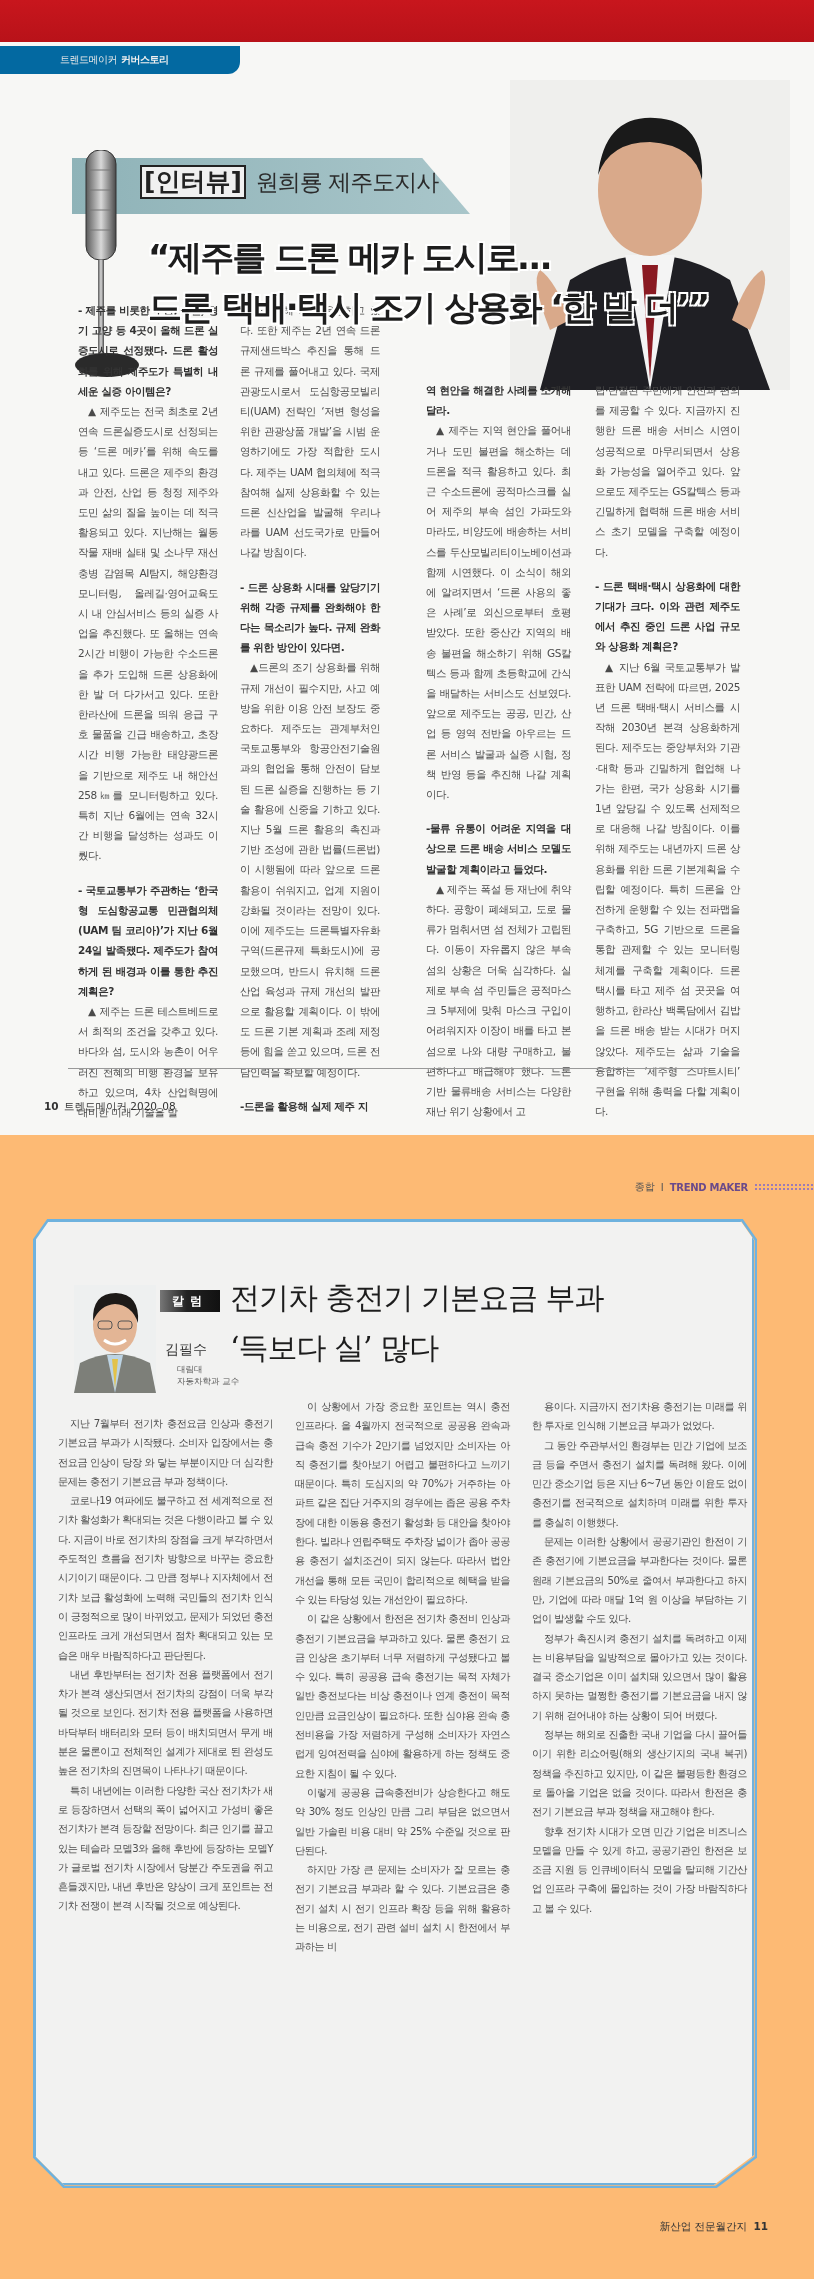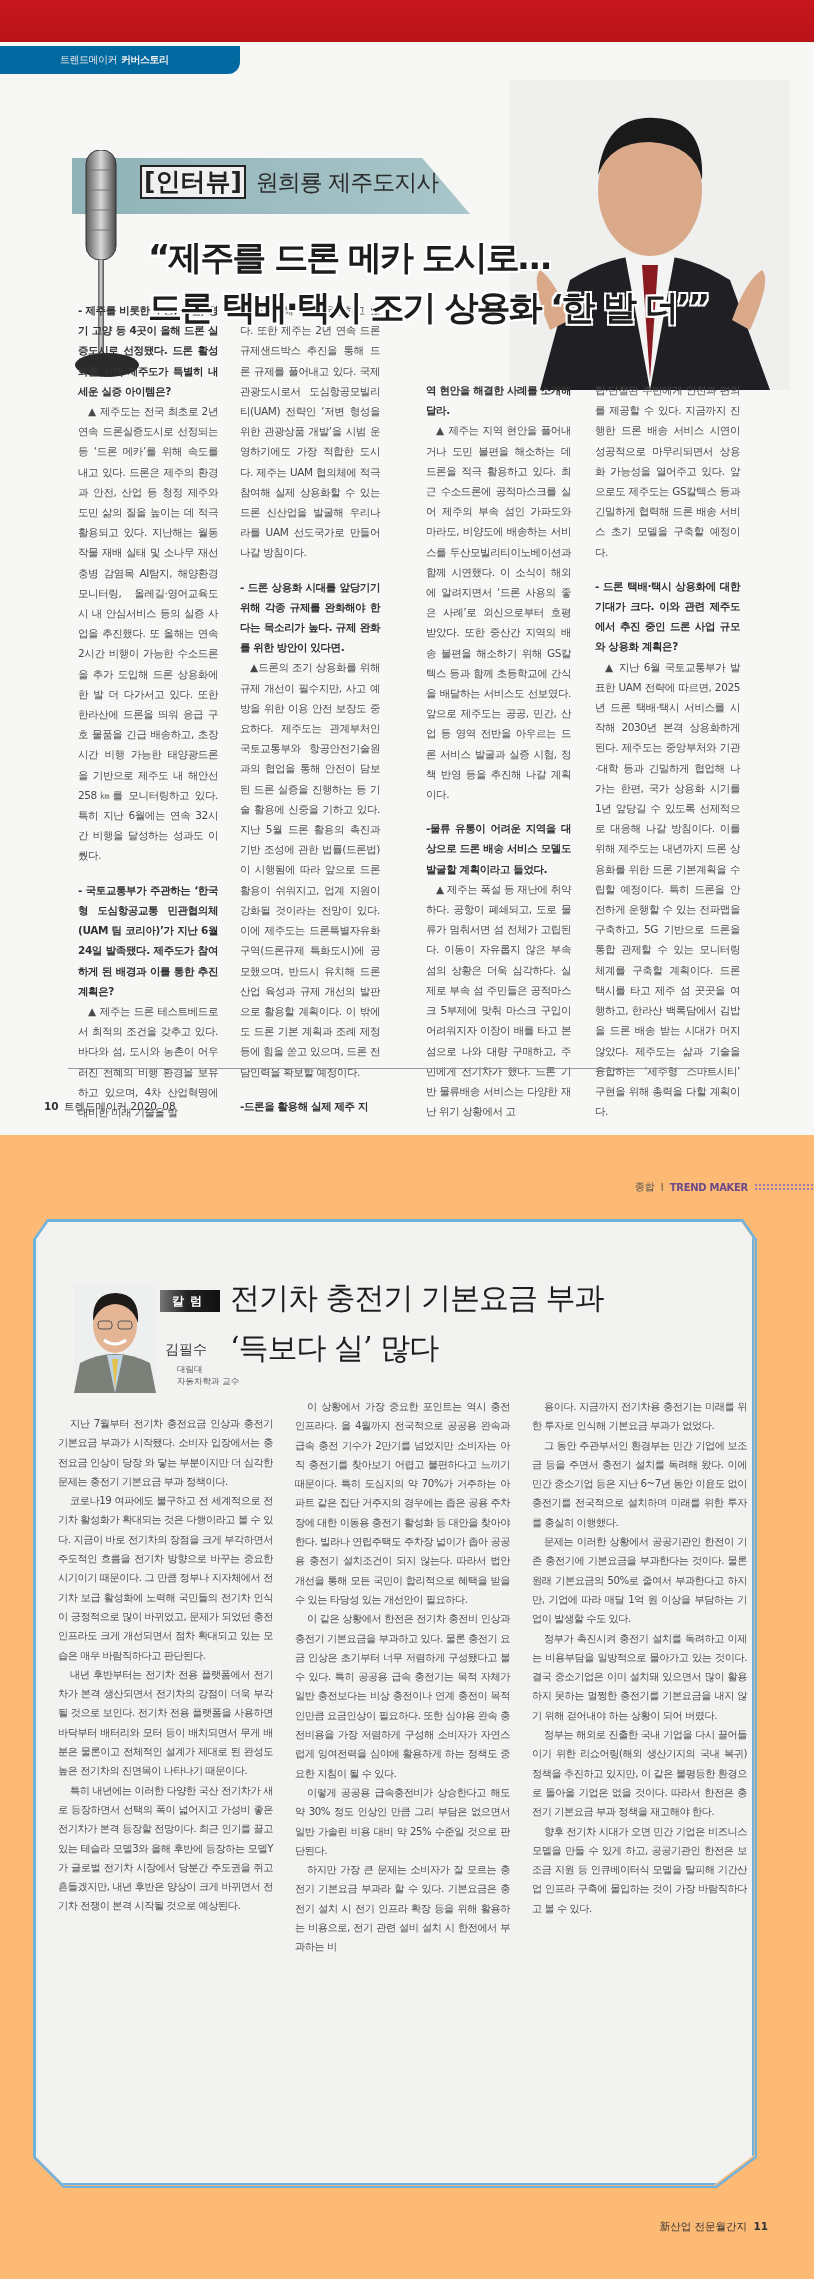--- a/index.html
+++ b/index.html
@@ -145,21 +145,21 @@
       <div class="col" id="tc1" style="left:162px;top:0;width:140px;">
           <p class="a">굴·도입해 시범 운영하고 있다. 또한 제주는 2년 연속 드론 규제샌드박스 추진을 통해 드론 규제를 풀어내고 있다. 국제 관광도시로서 도심항공모빌리티(UAM) 전략인 ‘저변 형성을 위한 관광상품 개발’을 시범 운영하기에도 가장 적합한 도시다. 제주는 UAM 협의체에 적극 참여해 실제 상용화할 수 있는 드론 신산업을 발굴해 우리나라를 UAM 선도국가로 만들어 나갈 방침이다.</p>
           <p class="q">- 드론 상용화 시대를 앞당기기 위해 각종 규제를 완화해야 한다는 목소리가 높다. 규제 완화를 위한 방안이 있다면.</p>
           <p class="a">▲드론의 조기 상용화를 위해 규제 개선이 필수지만, 사고 예방을 위한 이용 안전 보장도 중요하다. 제주도는 관계부처인 국토교통부와 항공안전기술원과의 협업을 통해 안전이 담보된 드론 실증을 진행하는 등 기술 활용에 신중을 기하고 있다. 지난 5월 드론 활용의 촉진과 기반 조성에 관한 법률(드론법)이 시행됨에 따라 앞으로 드론 활용이 쉬워지고, 업계 지원이 강화될 것이라는 전망이 있다. 이에 제주도는 드론특별자유화구역(드론규제 특화도시)에 공모했으며, 반드시 유치해 드론산업 육성과 규제 개선의 발판으로 활용할 계획이다. 이 밖에도 드론 기본 계획과 조례 제정 등에 힘을 쏟고 있으며, 드론 전담인력을 확보할 예정이다.</p>
           <p class="q">-드론을 활용해 실제 제주 지</p>
         </div>
       <div class="col" id="tc2" style="left:348px;top:80px;width:145px;">
           <p class="q first">역 현안을 해결한 사례를 소개해 달라.</p>
           <p class="a">▲ 제주는 지역 현안을 풀어내거나 도민 불편을 해소하는 데 드론을 적극 활용하고 있다. 최근 수소드론에 공적마스크를 실어 제주의 부속 섬인 가파도와 마라도, 비양도에 배송하는 서비스를 두산모빌리티이노베이션과 함께 시연했다. 이 소식이 해외에 알려지면서 ‘드론 사용의 좋은 사례’로 외신으로부터 호평 받았다. 또한 중산간 지역의 배송 불편을 해소하기 위해 GS칼텍스 등과 함께 초등학교에 간식을 배달하는 서비스도 선보였다. 앞으로 제주도는 공공, 민간, 산업 등 영역 전반을 아우르는 드론 서비스 발굴과 실증 시험, 정책 반영 등을 추진해 나갈 계획이다.</p>
           <p class="q">-물류 유통이 어려운 지역을 대상으로 드론 배송 서비스 모델도 발굴할 계획이라고 들었다.</p>
-          <p class="a">▲ 제주는 폭설 등 재난에 취약하다. 공항이 폐쇄되고, 도로 물류가 멈춰서면 섬 전체가 고립된다. 이동이 자유롭지 않은 부속 섬의 상황은 더욱 심각하다. 실제로 부속 섬 주민들은 공적마스크 5부제에 맞춰 마스크 구입이 어려워지자 이장이 배를 타고 본섬으로 나와 대량 구매하고, 주민에게 전기차가 했다. 드론 기반 물류배송 서비스는 다양한 재난 위기 상황에서 고</p>
+          <p class="a">▲ 제주는 폭설 등 재난에 취약하다. 공항이 폐쇄되고, 도로 물류가 멈춰서면 섬 전체가 고립된다. 이동이 자유롭지 않은 부속 섬의 상황은 더욱 심각하다. 실제로 부속 섬 주민들은 공적마스크 5부제에 맞춰 마스크 구입이 어려워지자 이장이 배를 타고 본섬으로 나와 대량 구매하고, 불편하다고 배급해야 했다. 드론 기반 물류배송 서비스는 다양한 재난 위기 상황에서 고</p>
         </div>
       <div class="col" id="tc3" style="left:517px;top:80px;width:145px;">
           <p class="">립·단절된 주민에게 안전과 편의를 제공할 수 있다. 지금까지 진행한 드론 배송 서비스 시연이 성공적으로 마무리되면서 상용화 가능성을 열어주고 있다. 앞으로도 제주도는 GS칼텍스 등과 긴밀하게 협력해 드론 배송 서비스 초기 모델을 구축할 예정이다.</p>
           <p class="q">- 드론 택배·택시 상용화에 대한 기대가 크다. 이와 관련 제주도에서 추진 중인 드론 사업 규모와 상용화 계획은?</p>
           <p class="a">▲ 지난 6월 국토교통부가 발표한 UAM 전략에 따르면, 2025년 드론 택배·택시 서비스를 시작해 2030년 본격 상용화하게 된다. 제주도는 중앙부처와 기관·대학 등과 긴밀하게 협업해 나가는 한편, 국가 상용화 시기를 1년 앞당길 수 있도록 선제적으로 대응해 나갈 방침이다. 이를 위해 제주도는 내년까지 드론 상용화를 위한 드론 기본계획을 수립할 예정이다. 특히 드론을 안전하게 운행할 수 있는 전파맵을 구축하고, 5G 기반으로 드론을 통합 관제할 수 있는 모니터링 체계를 구축할 계획이다. 드론 택시를 타고 제주 섬 곳곳을 여행하고, 한라산 백록담에서 김밥을 드론 배송 받는 시대가 머지않았다. 제주도는 삶과 기술을 융합하는 ‘제주형 스마트시티’ 구현을 위해 총력을 다할 계획이다.</p>
         </div>
     </div>
 
     <div class="bottom-rule"></div>
     <div class="folio-left">
@@ -203,21 +203,21 @@
     <div class="col-title">
       <div>전기차 충전기 기본요금 부과</div>
       <div>‘득보다 실’ 많다</div>
     </div>
 
     <div class="cols-bottom">
       <div class="col2" id="bc0" style="left:0;top:17px;width:215px;">
           <p>지난 7월부터 전기차 충전요금 인상과 충전기 기본요금 부과가 시작됐다. 소비자 입장에서는 충전요금 인상이 당장 와 닿는 부분이지만 더 심각한 문제는 충전기 기본요금 부과 정책이다.</p>
           <p>코로나19 여파에도 불구하고 전 세계적으로 전기차 활성화가 확대되는 것은 다행이라고 볼 수 있다. 지금이 바로 전기차의 장점을 크게 부각하면서 주도적인 흐름을 전기차 방향으로 바꾸는 중요한 시기이기 때문이다. 그 만큼 정부나 지자체에서 전기차 보급 활성화에 노력해 국민들의 전기차 인식이 긍정적으로 많이 바뀌었고, 문제가 되었던 충전 인프라도 크게 개선되면서 점차 확대되고 있는 모습은 매우 바람직하다고 판단된다.</p>
           <p>내년 후반부터는 전기차 전용 플랫폼에서 전기차가 본격 생산되면서 전기차의 강점이 더욱 부각될 것으로 보인다. 전기차 전용 플랫폼을 사용하면 바닥부터 배터리와 모터 등이 배치되면서 무게 배분은 물론이고 전체적인 설계가 제대로 된 완성도 높은 전기차의 진면목이 나타나기 때문이다.</p>
-          <p>특히 내년에는 이러한 다양한 국산 전기차가 새로 등장하면서 선택의 폭이 넓어지고 가성비 좋은 전기차가 본격 등장할 전망이다. 최근 인기를 끌고 있는 테슬라 모델3와 올해 후반에 등장하는 모델Y가 글로벌 전기차 시장에서 당분간 주도권을 쥐고 흔들겠지만, 내년 후반은 양상이 크게 바뀌면서 전기차 전쟁이 본격 시작될 것으로 예상된다.</p>
+          <p>특히 내년에는 이러한 다양한 국산 전기차가 새로 등장하면서 선택의 폭이 넓어지고 가성비 좋은 전기차가 본격 등장할 전망이다. 최근 인기를 끌고 있는 테슬라 모델3와 올해 후반에 등장하는 모델Y가 글로벌 전기차 시장에서 당분간 주도권을 쥐고 흔들겠지만, 내년 후반은 양상이 크게 포인트는 전기차 전쟁이 본격 시작될 것으로 예상된다.</p>
         </div>
       <div class="col2" id="bc1" style="left:237px;top:0;width:215px;">
           <p>이 상황에서 가장 중요한 포인트는 역시 충전 인프라다. 올 4월까지 전국적으로 공공용 완속과 급속 충전 기수가 2만기를 넘었지만 소비자는 아직 충전기를 찾아보기 어렵고 불편하다고 느끼기 때문이다. 특히 도심지의 약 70%가 거주하는 아파트 같은 집단 거주지의 경우에는 좁은 공용 주차장에 대한 이동용 충전기 활성화 등 대안을 찾아야 한다. 빌라나 연립주택도 주차장 넓이가 좁아 공공용 충전기 설치조건이 되지 않는다. 따라서 법안 개선을 통해 모든 국민이 합리적으로 혜택을 받을 수 있는 타당성 있는 개선안이 필요하다.</p>
           <p>이 같은 상황에서 한전은 전기차 충전비 인상과 충전기 기본요금을 부과하고 있다. 물론 충전기 요금 인상은 초기부터 너무 저렴하게 구성됐다고 볼 수 있다. 특히 공공용 급속 충전기는 목적 자체가 일반 충전보다는 비상 충전이나 연계 충전이 목적인만큼 요금인상이 필요하다. 또한 심야용 완속 충전비용을 가장 저렴하게 구성해 소비자가 자연스럽게 잉여전력을 심야에 활용하게 하는 정책도 중요한 지침이 될 수 있다.</p>
           <p>이렇게 공공용 급속충전비가 상승한다고 해도 약 30% 정도 인상인 만큼 그리 부담은 없으면서 일반 가솔린 비용 대비 약 25% 수준일 것으로 판단된다.</p>
           <p>하지만 가장 큰 문제는 소비자가 잘 모르는 충전기 기본요금 부과라 할 수 있다. 기본요금은 충전기 설치 시 전기 인프라 확장 등을 위해 활용하는 비용으로, 전기 관련 설비 설치 시 한전에서 부과하는 비</p>
         </div>
       <div class="col2" id="bc2" style="left:474px;top:0;width:215px;">
           <p>용이다. 지금까지 전기차용 충전기는 미래를 위한 투자로 인식해 기본요금 부과가 없었다.</p>
           <p>그 동안 주관부서인 환경부는 민간 기업에 보조금 등을 주면서 충전기 설치를 독려해 왔다. 이에 민간 중소기업 등은 지난 6~7년 동안 이윤도 없이 충전기를 전국적으로 설치하며 미래를 위한 투자를 충실히 이행했다.</p>

